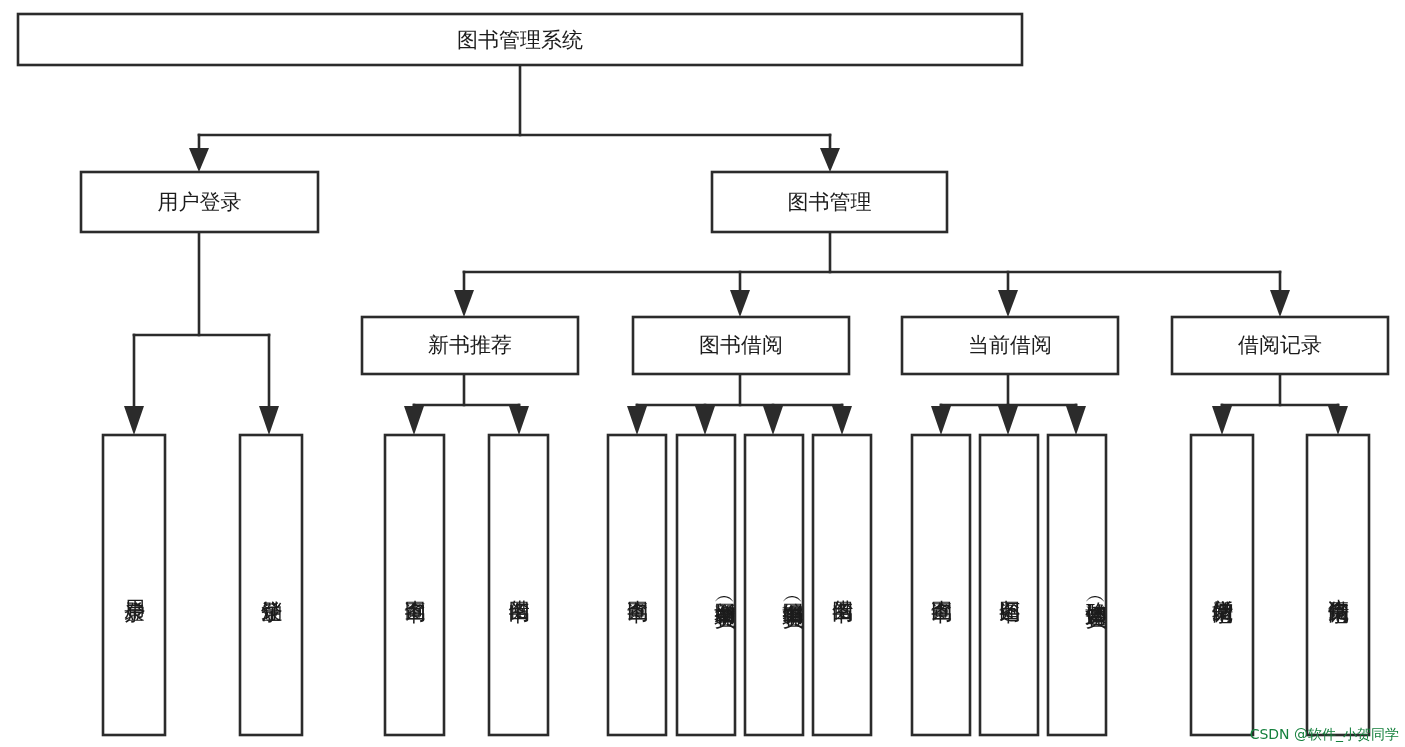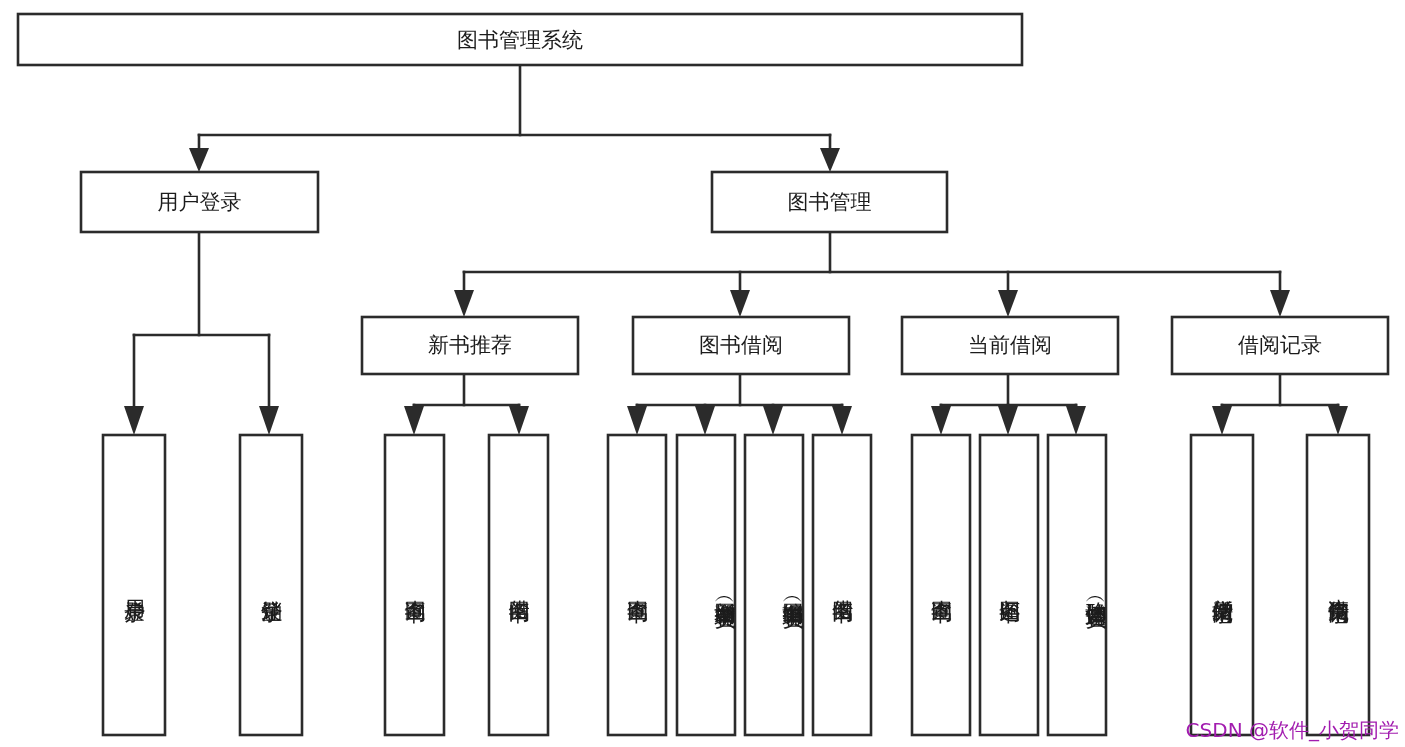--- a/index.html
+++ b/index.html
@@ -60,22 +60,22 @@
     justify-content: center;
     text-align: center;
     white-space: nowrap;
     pointer-events: none;
   }
   .watermark {
     position: absolute;
     right: 6px;
     bottom: 3px;
     font-family: "DejaVu Sans", "Liberation Sans", sans-serif;
-    font-size: 20px;
-    color: #a21caf;
+    font-size: 14px;
+    color: #15803d;
     white-space: nowrap;
   }
 </style>
 </head>
 <body>
 
 <div id="diagram-root">
 
   <svg class="canvas" viewBox="0 0 1405 747">
 

